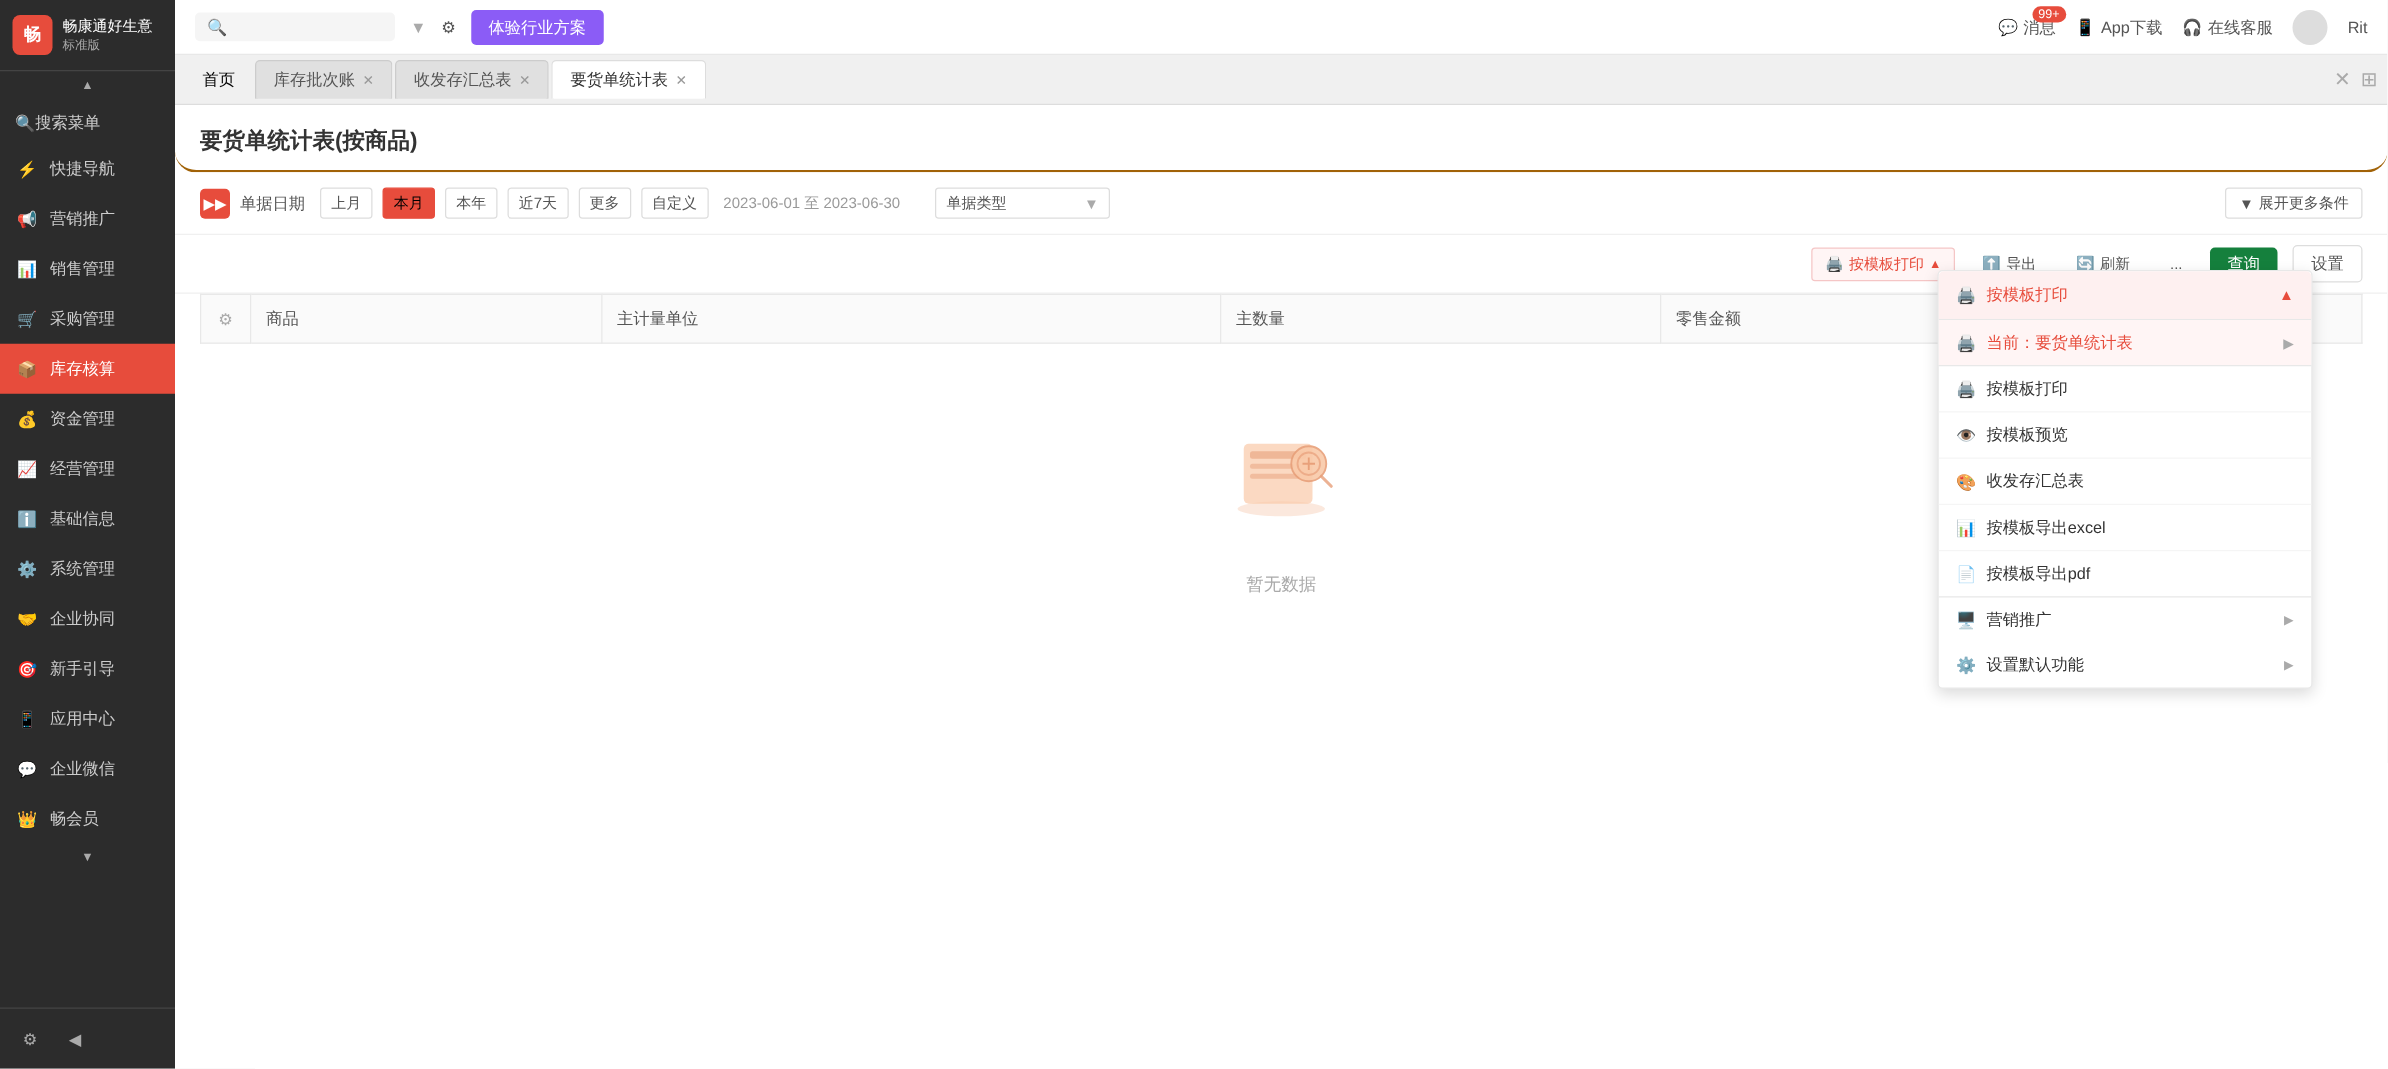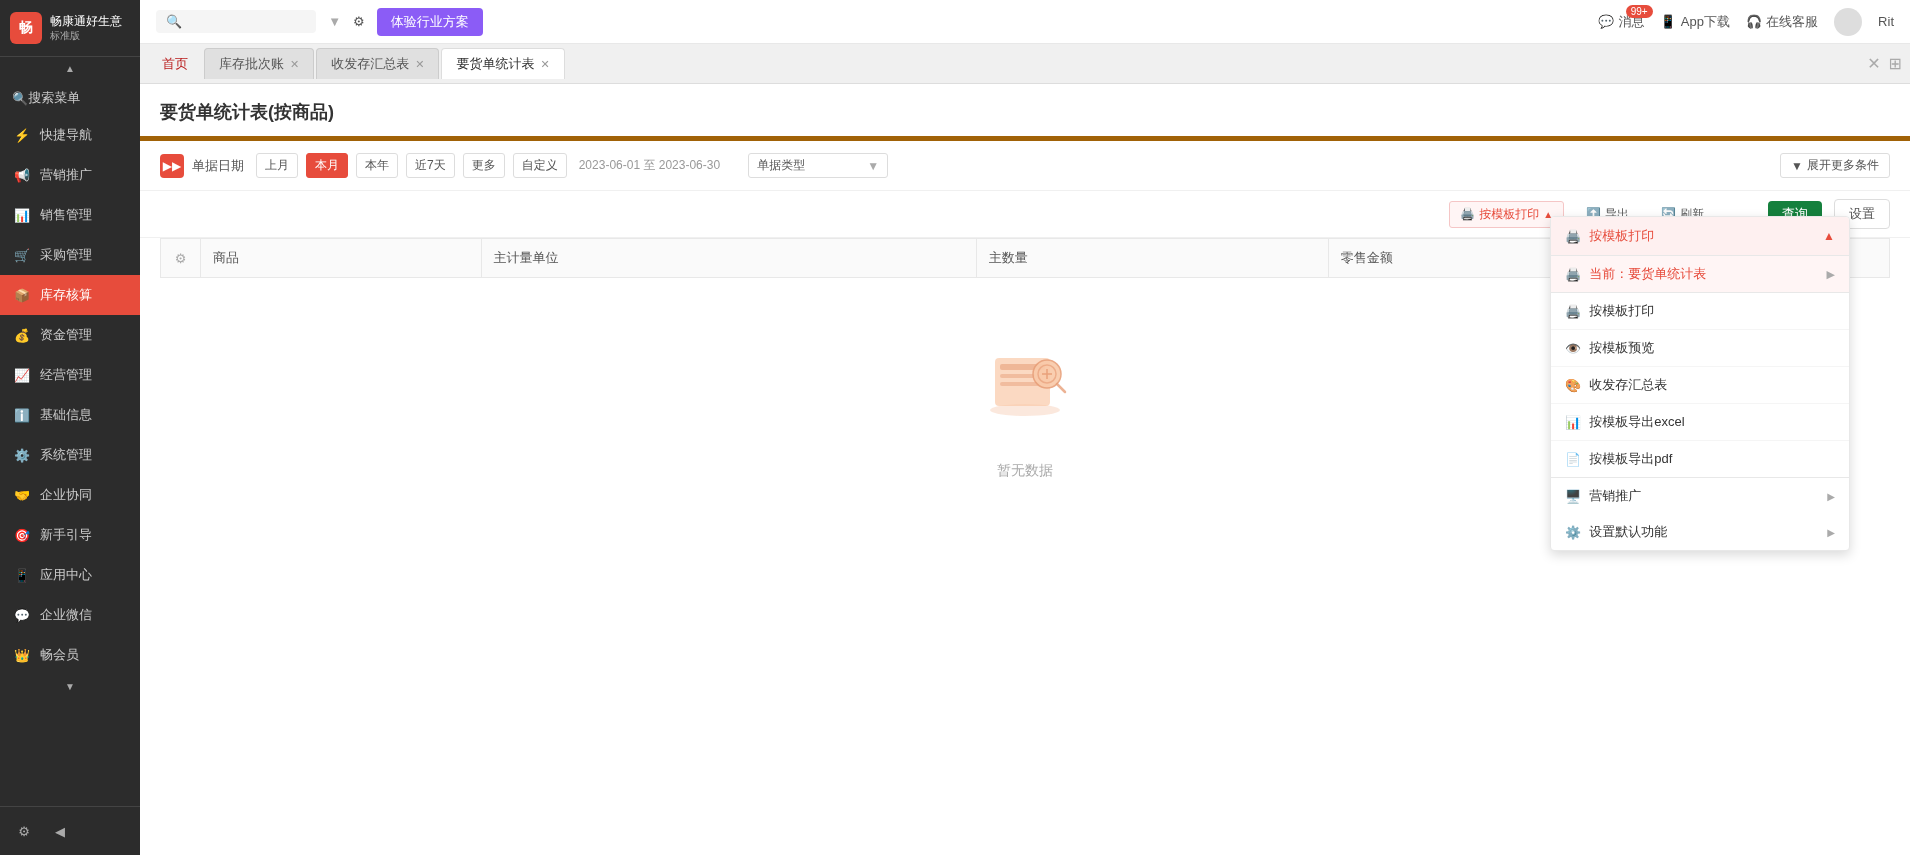--- a/index.html
+++ b/index.html
@@ -31,35 +31,35 @@
     .topbar-right { margin-left: auto; display: flex; align-items: center; gap: 16px; }
     .topbar-icon-item { display: flex; align-items: center; gap: 4px; cursor: pointer; color: #555; font-size: 13px; position: relative; }
     .badge { background: #e74c3c; color: white; border-radius: 10px; font-size: 10px; padding: 1px 5px; position: absolute; top: -8px; right: -8px; }
     .avatar { width: 28px; height: 28px; background: #ddd; border-radius: 50%; }
 
     
     .tabbar { height: 40px; background: #f0f0f0; border-bottom: 1px solid #ddd; display: flex; align-items: center; padding: 0 8px; gap: 2px; flex-shrink: 0; position: relative; }
     .tab { display: flex; align-items: center; padding: 6px 14px; border-radius: 4px 4px 0 0; cursor: pointer; font-size: 13px; color: #555; background: #e0e0e0; border: 1px solid #ccc; border-bottom: none; gap: 6px; }
     .tab.active { background: #fff; color: #333; border-color: #ddd; }
     .tab-close { cursor: pointer; color: #999; font-size: 11px; }
-    .tab-home { background: transparent; border: none; color: #b91c1c; }
+    .tab-home { background: transparent; border: none; color: #000000; }
     .tabbar-right { margin-left: auto; display: flex; align-items: center; gap: 8px; }
     .tab-window-btn { cursor: pointer; color: #aaa; font-size: 16px; }
 
     
     .page { flex: 1; background: #fff; overflow: auto; padding: 0; position: relative; }
-    .page-header { padding: 16px 20px 12px; border-bottom: 5px solid #a16207; }
+    .page-header { padding: 16px 20px 12px; border-bottom: 2px solid #a16207; border-radius: 17px; }
     .page-title { font-size: 18px; font-weight: 600; color: #333; }
 
     
     .filter-bar { padding: 12px 20px; background: #fff; border-bottom: 1px solid #f0f0f0; display: flex; align-items: center; flex-wrap: wrap; gap: 8px; }
     .filter-expand-btn { display: flex; align-items: center; background: #e74c3c; color: white; width: 24px; height: 24px; border-radius: 4px; justify-content: center; cursor: pointer; flex-shrink: 0; }
     .filter-label { font-size: 13px; color: #555; margin-right: 4px; }
     .date-btn { padding: 3px 8px; border-radius: 3px; border: 1px solid #ddd; cursor: pointer; font-size: 12px; color: #555; background: #fff; }
-    .date-btn.active { background: #e74c3c; color: #ffffff; border-color: #e74c3c; }
+    .date-btn.active { background: #e74c3c; color: #000000; border-color: #e74c3c; }
     .date-range { font-size: 12px; color: #999; margin-left: 4px; }
     .select-filter { display: flex; align-items: center; border: 1px solid #ddd; border-radius: 3px; padding: 3px 8px; background: #fff; cursor: pointer; font-size: 12px; color: #555; min-width: 140px; justify-content: space-between; gap: 8px; }
     .filter-more-btn { display: flex; align-items: center; gap: 4px; padding: 3px 10px; border: 1px solid #ddd; border-radius: 3px; cursor: pointer; font-size: 12px; color: #555; background: #fff; margin: 0 auto; }
 
     
     .toolbar { padding: 8px 20px; background: #fff; border-bottom: 1px solid #f0f0f0; display: flex; align-items: center; justify-content: flex-end; gap: 12px; }
     .toolbar-btn { display: flex; align-items: center; gap: 4px; padding: 4px 10px; border-radius: 3px; cursor: pointer; font-size: 12px; color: #555; border: none; background: transparent; }
     .toolbar-btn-primary { background: #15803d; color: white; border: none; padding: 4px 14px; border-radius: 4px; cursor: pointer; font-size: 13px; }
     .toolbar-btn-setting { background: #fff; color: #555; border: 1px solid #ddd; padding: 5px 14px; border-radius: 4px; cursor: pointer; font-size: 13px; }
 

